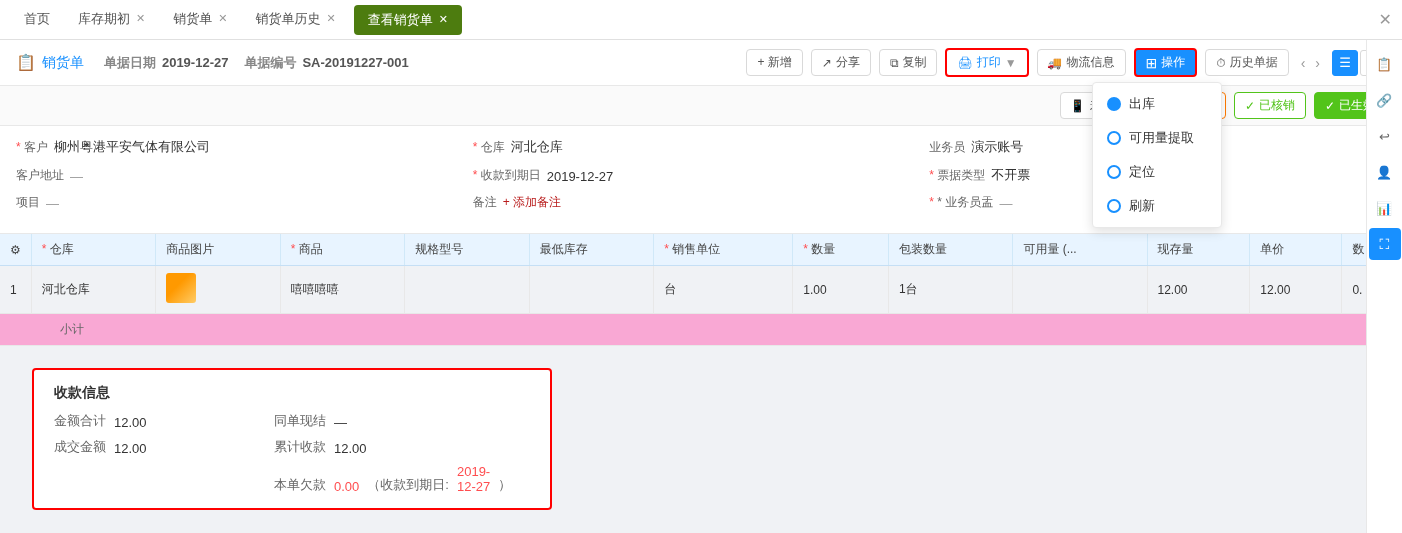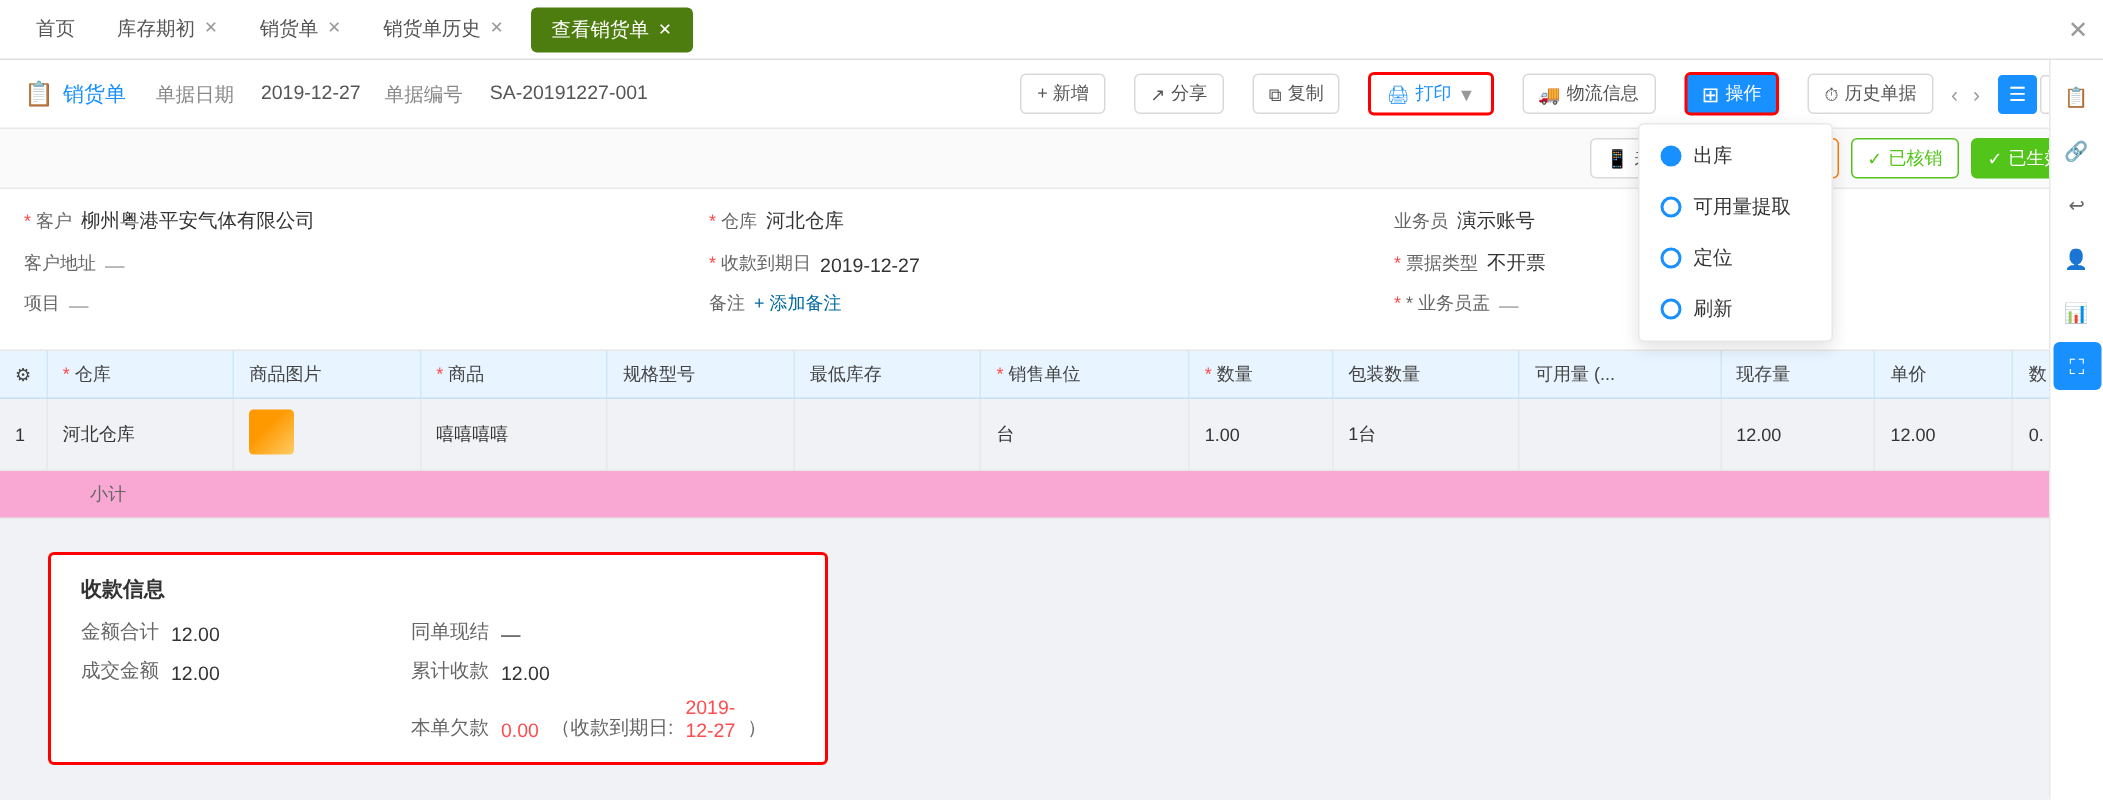--- a/index.html
+++ b/index.html
@@ -44,36 +44,35 @@
       padding: 8px 16px;
       border-bottom: 1px solid #e8e8e8;
       background: #fff;
     }
     .doc-title {
       display: flex; align-items: center;
       font-size: 14px; font-weight: 500; color: #1890ff;
       margin-right: 20px;
     }
     .doc-meta { display: flex; align-items: center; gap: 16px; font-size: 13px; color: #555; flex: 1; }
-    .doc-meta-item { display: flex; gap: 18px; }
+    .doc-meta-item { display: flex; align-items: center; gap: 6px; font-weight: bold; }
     .doc-meta-label { color: #888; }
     .doc-actions {
       display: flex; align-items: center; gap: 8px;
     }
     .action-btn {
       display: flex; align-items: center; gap: 4px;
       padding: 4px 10px;
       border: 1px solid #d9d9d9;
       border-radius: 4px;
       background: #fff;
       cursor: pointer;
       font-size: 12px;
       color: #555;
       white-space: nowrap;
-      margin-left: 11px;
     }
     .action-btn.highlighted-btn { background: #1890ff; color: #fff; border: 2px solid #ff0000; }
 
     
     .toolbar-row {
       display: flex; align-items: center;
       padding: 6px 16px;
       background: #fafafa;
       border-bottom: 1px solid #e8e8e8;
       gap: 8px;
@@ -111,21 +110,21 @@
       margin-right: 6px;
     }
     .field-label.required::before {
       content: "* ";
       color: #ff4d4f;
     }
     .field-value {
       font-size: 13px; color: #333;
     }
     .field-dash { color: #999; }
-    .add-note { color: #0369a1; cursor: pointer; font-size: 12px; }
+    .add-note { color: #b91c1c; cursor: pointer; font-size: 12px; }
     .add-note::before { content: "+ "; }
 
     
     .table-container {
       overflow-x: auto;
       border-top: 1px solid #e8e8e8;
     }
     table {
       width: 100%; border-collapse: collapse;
       font-size: 12px;

